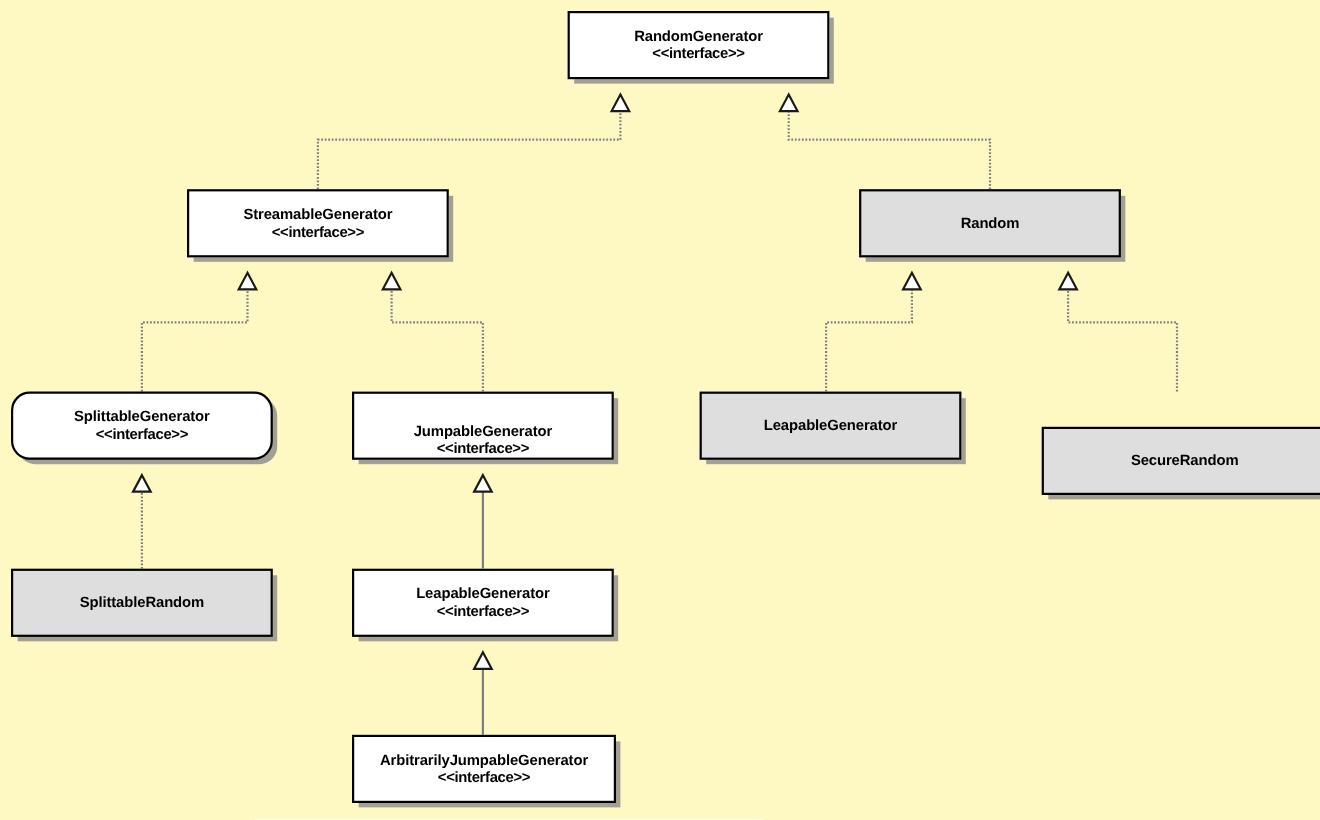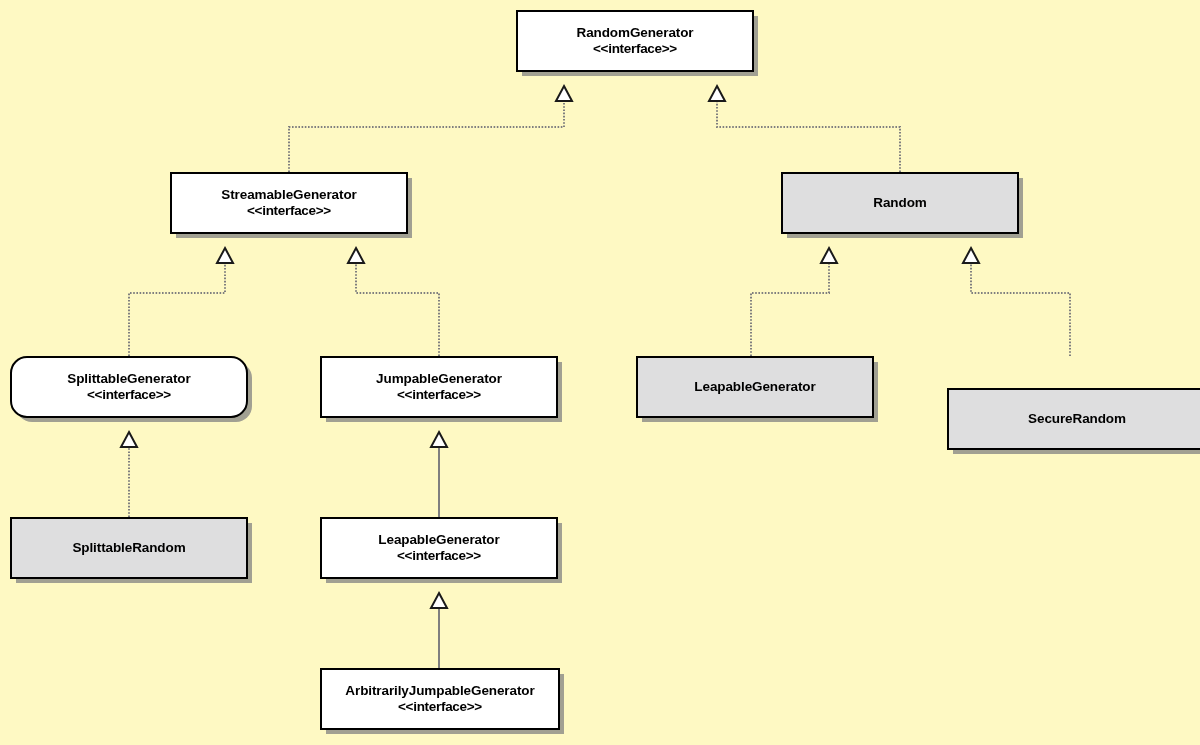--- a/index.html
+++ b/index.html
@@ -109,21 +109,21 @@
         <div class="node-name">StreamableGenerator</div>
         <div class="node-stereotype">&lt;&lt;interface&gt;&gt;</div>
       </div>
       <div class="uml-node filled" style="left: 781px; top: 172px; width: 238px; height: 62px;">
         <div class="node-name">Random</div>
       </div>
       <div class="uml-node" style="left: 10px; top: 356px; width: 238px; height: 62px; border-radius: 17px;">
         <div class="node-name">SplittableGenerator</div>
         <div class="node-stereotype">&lt;&lt;interface&gt;&gt;</div>
       </div>
-      <div class="uml-node" style="left: 320px; top: 356px; width: 238px; height: 62px;">
+      <div class="uml-node" style="left: 320px; top: 356px; width: 238px; height: 62px; justify-content: flex-end;">
         <div class="node-name">JumpableGenerator</div>
         <div class="node-stereotype">&lt;&lt;interface&gt;&gt;</div>
       </div>
       <div class="uml-node filled" style="left: 636px; top: 356px; width: 238px; height: 62px;">
         <div class="node-name">LeapableGenerator</div>
       </div>
       <div class="uml-node filled" style="left: 947px; top: 371px; width: 260px; height: 62px; margin-top: 17px;">
         <div class="node-name">SecureRandom</div>
       </div>
       <div class="uml-node filled" style="left: 10px; top: 517px; width: 238px; height: 62px; justify-content: center;">

